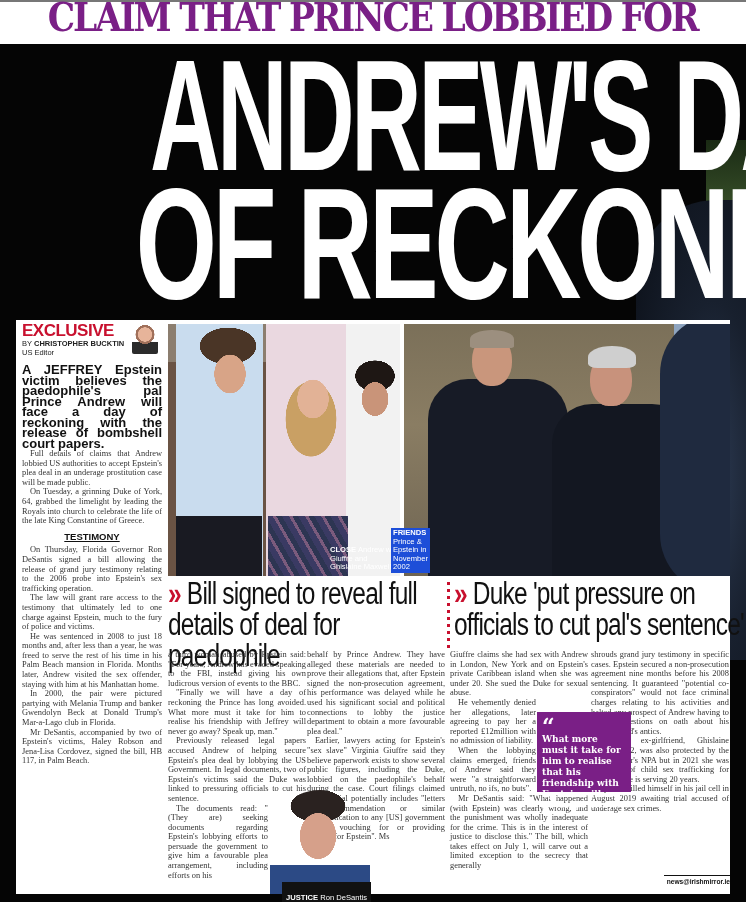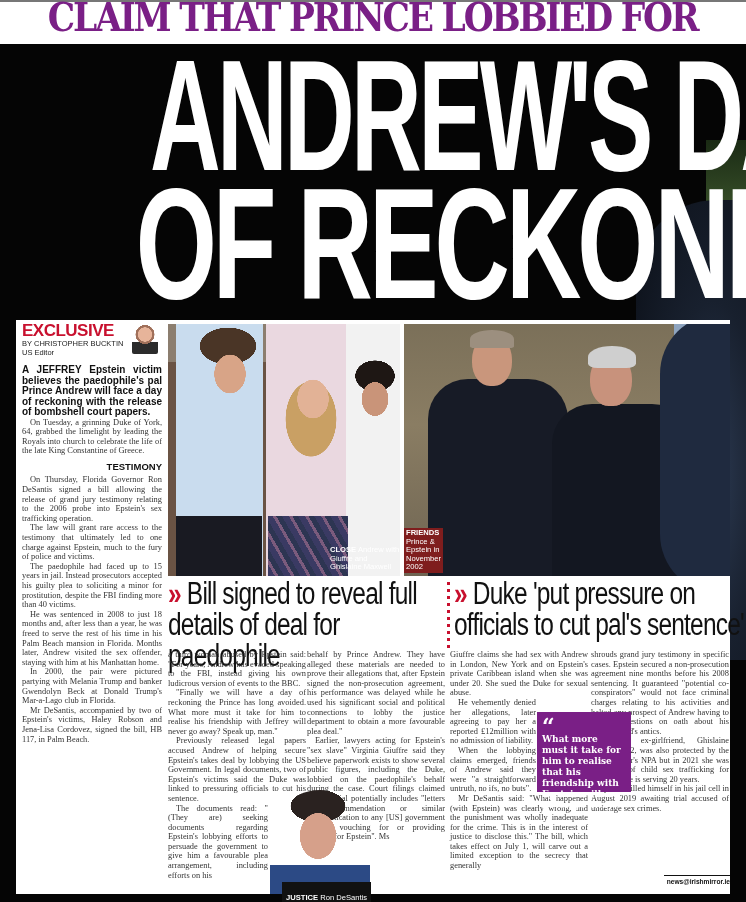--- a/index.html
+++ b/index.html
@@ -48,39 +48,39 @@
     position: absolute; left: 16px; top: 320px; width: 714px; height: 574px; background: #fff;
   }
 
   
   .left-col { position: absolute; left: 6px; top: 2px; width: 140px; }
   .exclusive {
     font-family: "Liberation Sans", sans-serif; font-weight: bold; font-size: 17px; color: #c8102e;
     letter-spacing: -0.5px; line-height: 17px;
   }
   .byline { font-family: "Liberation Sans", sans-serif; font-size: 7.5px; line-height: 9px; color: #222; }
-  .byline b { font-weight: normal; text-align: center; }
+  .byline b { font-weight: bold; text-align: center; }
   .author-pic {
     position: absolute; left: 110px; top: 2px; width: 26px; height: 30px;
     background: radial-gradient(circle at 50% 35%, #e7b49a 0 30%, #a0705a 31% 40%, transparent 41%),
                 linear-gradient(180deg, #fff 60%, #2b2b2b 60%);
     border-radius: 2px;
   }
   .intro {
-    font-family: "Liberation Sans", sans-serif; font-weight: bold; font-size: 10px; line-height: 10.5px;
+    font-family: "Liberation Sans", sans-serif; font-weight: bold; font-size: 13px; line-height: 10.5px;
     margin-top: 8px; color: #111; text-align: justify;
   }
   .body-text {
     font-family: "Liberation Serif", serif; font-size: 8.4px; line-height: 9.6px;
     color: #333; text-align: justify;
   }
   .body-text p { text-indent: 8px; }
   .subhead {
     font-family: "Liberation Sans", sans-serif; font-weight: bold; font-size: 9.5px;
-    text-align: right; margin: 6px 0 4px; color: #111;
+    text-align: center; margin: 6px 0 4px; color: #111; text-decoration: underline;
   }
 
   
   .photo1 {
     position: absolute; left: 152px; top: 4px; width: 232px; height: 252px;
     background:
       radial-gradient(ellipse 26px 32px at 62px 50px, #d8a487 0 60%, transparent 61%),
       radial-gradient(ellipse 40px 26px at 60px 22px, #4a3526 0 70%, transparent 71%),
       radial-gradient(ellipse 26px 32px at 145px 75px, #e2b296 0 60%, transparent 61%),
       radial-gradient(ellipse 42px 62px at 143px 95px, #c9a064 0 60%, transparent 61%),
@@ -109,21 +109,21 @@
   .photo2 .p-eps-head { position: absolute; left: 186px; top: 28px; width: 42px; height: 54px; background: #c8927c; border-radius: 50% 50% 45% 45%; }
   .photo2 .p-eps-hair { position: absolute; left: 184px; top: 22px; width: 48px; height: 22px; background: #cfcfcf; border-radius: 50% 50% 20% 20%; }
   .photo2 .jeans { position: absolute; left: 270px; top: 0; width: 40px; height: 120px; background: #8ea4bf; }
   .photo2 .hood-fg { position: absolute; right: -20px; top: -10px; width: 90px; height: 280px; background: #1f2a3f; border-radius: 60px 0 0 60px; }
 
   .caption {
     position: absolute; font-family: "Liberation Sans", sans-serif; font-size: 7.6px; line-height: 8.5px; color: #fff;
   }
   .caption b { font-weight: bold; }
   .cap1 { left: 314px; top: 226px; width: 70px; }
-  .cap2 { left: 388px; top: 208px; background: #7f1d1d; padding: 1px 2px; }
+  .cap2 { left: 375px; top: 208px; background: #1d4ed8; padding: 1px 2px; }
   .cap2 span { display: block; }
 
   
   .story-head {
     position: absolute; top: 258px; font-family: "Liberation Sans", sans-serif;
     font-size: 31px; line-height: 31px; color: #111; white-space: nowrap;
     transform-origin: left top; letter-spacing: -1px;
   }
   .story-head .chev { color: #c8102e; font-weight: bold; }
   .sh1 { left: 152px; transform: scaleX(0.79); }
@@ -185,25 +185,25 @@
   <div class="left-col">
     <div class="exclusive">EXCLUSIVE</div>
     <div class="byline">
       <span>BY</span>
       <b>CHRISTOPHER BUCKTIN</b>
     </div>
     <div class="byline">US Editor</div>
     <div class="author-pic"></div>
     <div class="intro">A JEFFREY Epstein victim believes the paedophile's pal Prince Andrew will face a day of reckoning with the release of bombshell court papers.</div>
     <div class="body-text">
+      <p>Full details of claims that Andrew lobbied US authorities to accept Epstein's plea deal in an underage prostitution case will be made public.</p>
       <p>On Tuesday, a grinning Duke of York, 64, grabbed the limelight by leading the Royals into church to celebrate the life of the late King Constantine of Greece.</p>
       <div class="subhead">TESTIMONY</div>
       <p>On Thursday, Florida Governor Ron DeSantis signed a bill allowing the release of grand jury testimony relating to the 2006 probe into Epstein's sex trafficking operation.</p>
       <p>The law will grant rare access to the testimony that ultimately led to one charge against Epstein, much to the fury of police and victims.</p>
-      <p>The paedophile had faced up to 15 years in jail. Instead prosecutors accepted his guilty plea to soliciting a minor for prostitution, despite the FBI finding more than 40 victims.</p>
       <p>He was sentenced in 2008 to just 18 months and, after less than a year, he was freed to serve the rest of his time in his Palm Beach mansion in Florida. Months later, Andrew visited the sex offender, staying with him at his Manhattan home.</p>
       <p>In 2000, the pair were pictured partying with Melania Trump and banker Gwendolyn Beck at Donald Trump's Mar-a-Lago club in Florida.</p>
       <p>Mr DeSantis, accompanied by two of Epstein's victims, Haley Robson and Jena-Lisa Cordovez, signed the bill, HB 117, in Palm Beach.</p>
     </div>
   </div>
 
   <div class="photo1">
     <div class="suit"></div>
     <div class="legs"></div>
   </div>
@@ -236,21 +236,21 @@
   </div>
   <div class="dotted-sep"></div>
   <div class="story-head sh2" style="width:370px; white-space:normal;">
     <span class="chev">»</span>
     <span>Duke 'put pressure on officials to cut pal's sentence'</span>
   </div>
 
   <div class="col c2 body-text">
     <p style="text-indent:0">a third woman abused by Epstein said: "For years, Andrew has evaded speaking to the FBI, instead giving his own ludicrous version of events to the BBC.</p>
     <p>"Finally we will have a day of reckoning the Prince has long avoided. What more must it take for him to realise his friendship with Jeffrey will never go away? Speak up, man."</p>
-    <p>Previously released legal papers accused Andrew of helping secure Epstein's takes deal by lobbying the US Government. In legal documents, two of Epstein's victims said the Duke was linked to pressuring officials to cut his sentence.</p>
+    <p>Previously released legal papers accused Andrew of helping secure Epstein's plea deal by lobbying the US Government. In legal documents, two of Epstein's victims said the Duke was linked to pressuring officials to cut his sentence.</p>
     <p style="width:100px">The documents read: "(They are) seeking documents regarding Epstein's lobbying efforts to persuade the government to give him a favourable plea arrangement, including efforts on his</p>
   </div>
   <div class="col c3 body-text">
     <p style="text-indent:0">behalf by Prince Andrew. They have alleged these materials are needed to prove their allegations that, after Epstein signed the non-prosecution agreement, his performance was delayed while he used his significant social and political connections to lobby the justice department to obtain a more favourable plea deal."</p>
     <p>Earlier, lawyers acting for Epstein's "sex slave" Virginia Giuffre said they believe paperwork exists to show several public figures, including the Duke, lobbied on the paedophile's behalf during the case. Court filings claimed the material potentially includes "letters of recommendation or similar communication to any [US] government official vouching for or providing support for Epstein". Ms</p>
   </div>
 
   <div class="col c4 body-text">
     <p style="text-indent:0">Giuffre claims she had sex with Andrew in London, New York and on Epstein's private Caribbean island when she was under 20. She sued the Duke for sexual abuse.</p>
     <p style="width:86px">He vehemently denied her allegations, later agreeing to pay her a reported £12million with no admission of liability.</p>

